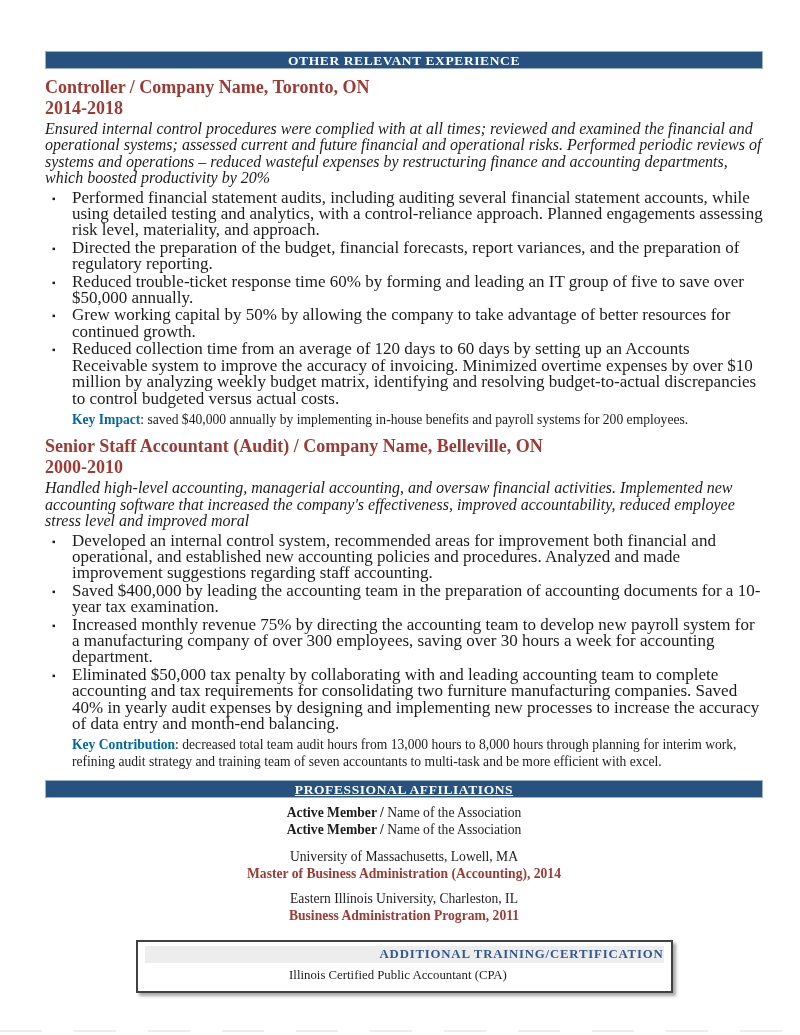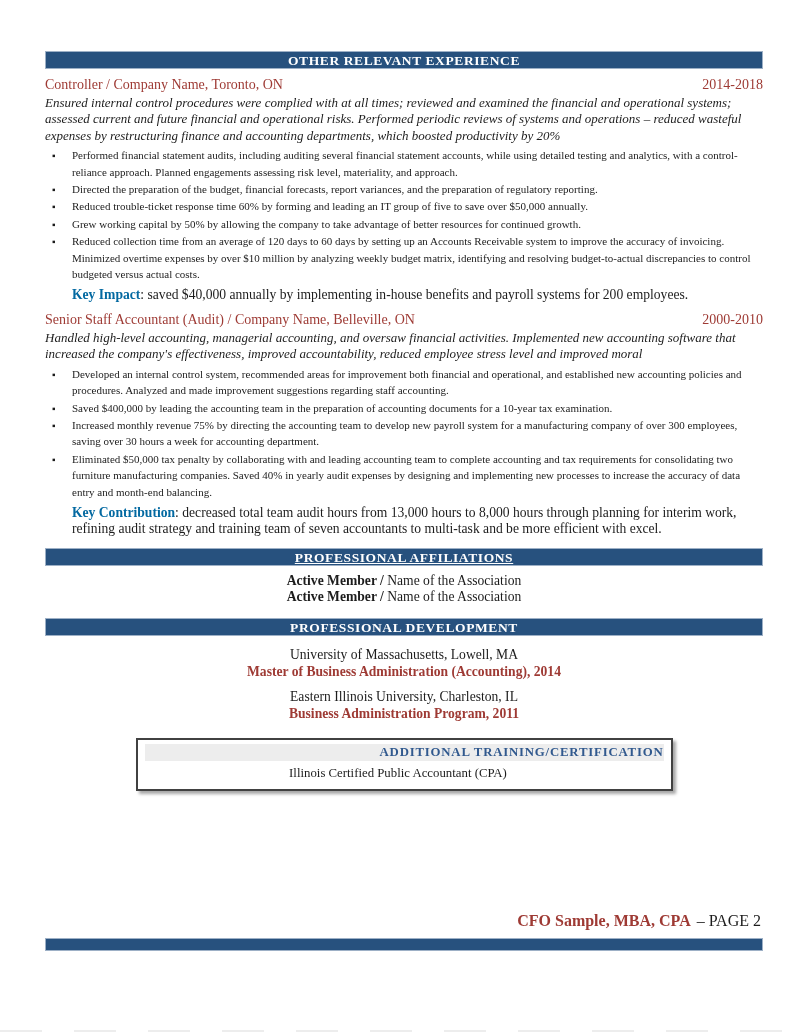--- a/index.html
+++ b/index.html
@@ -10,28 +10,28 @@
   }
   .content{position:absolute;left:45px;top:4px;width:718px;}
   .section-bar{
     background:#27517e;color:#ffffff;font-weight:bold;
     text-align:center;font-size:13.5px;height:18px;line-height:17px;
     letter-spacing:0.6px;border:1px solid #9db0c6;box-sizing:border-box;
   }
   .bar-top{margin-top:47px;}
   .job-header{
     display:flex;justify-content:space-between;align-items:baseline;
-    color:#9e3a34;font-weight:normal;font-size:14px;margin-top:8px;
+    color:#9e3a34;font-weight:bold;font-size:18px;margin-top:8px;flex-direction:column;
   }
   .job-summary{
-    font-style:italic;font-size:13px;line-height:16.4px;margin-top:2px;
+    font-style:italic;font-size:16px;line-height:16.4px;margin-top:2px;
   }
   ul.bullets{
     margin:3px 0 0 0;padding:0 0 0 27px;list-style:none;
-    font-size:11px;line-height:16.4px;
+    font-size:17px;line-height:16.4px;
   }
   ul.bullets li{position:relative;margin-bottom:1px;}
   ul.bullets li::before{
     content:"▪";position:absolute;left:-20px;top:1px;font-size:10px;color:#1c1c1c;
   }
   .key-line{margin:5px 0 5px 27px;font-size:13.6px;line-height:16.4px;}
   .key-label{font-weight:bold;color:#0369a1;}
   .centered{text-align:center;}
   .aff-block{margin-top:7px;}
   .aff-line{font-size:13.6px;line-height:16.6px;}
@@ -105,21 +105,20 @@
   <div class="section-bar" style="margin-top:10px;text-decoration:underline;">PROFESSIONAL AFFILIATIONS</div>
   <div class="centered aff-block">
     <div class="aff-line">
       <span class="aff-role">Active Member / </span><span>Name of the Association</span>
     </div>
     <div class="aff-line">
       <span class="aff-role">Active Member / </span><span>Name of the Association</span>
     </div>
   </div>
 
-  <div class="section-bar" style="margin-top:12px;">PROFESSIONAL DEVELOPMENT</div>
   <div class="centered dev-block">
     <div class="dev-entry">
       <div class="dev-school">University of Massachusetts, Lowell, MA</div>
       <div class="dev-program">Master of Business Administration (Accounting), 2014</div>
     </div>
     <div class="dev-entry">
       <div class="dev-school">Eastern Illinois University, Charleston, IL</div>
       <div class="dev-program">Business Administration Program, 2011</div>
     </div>
   </div>

